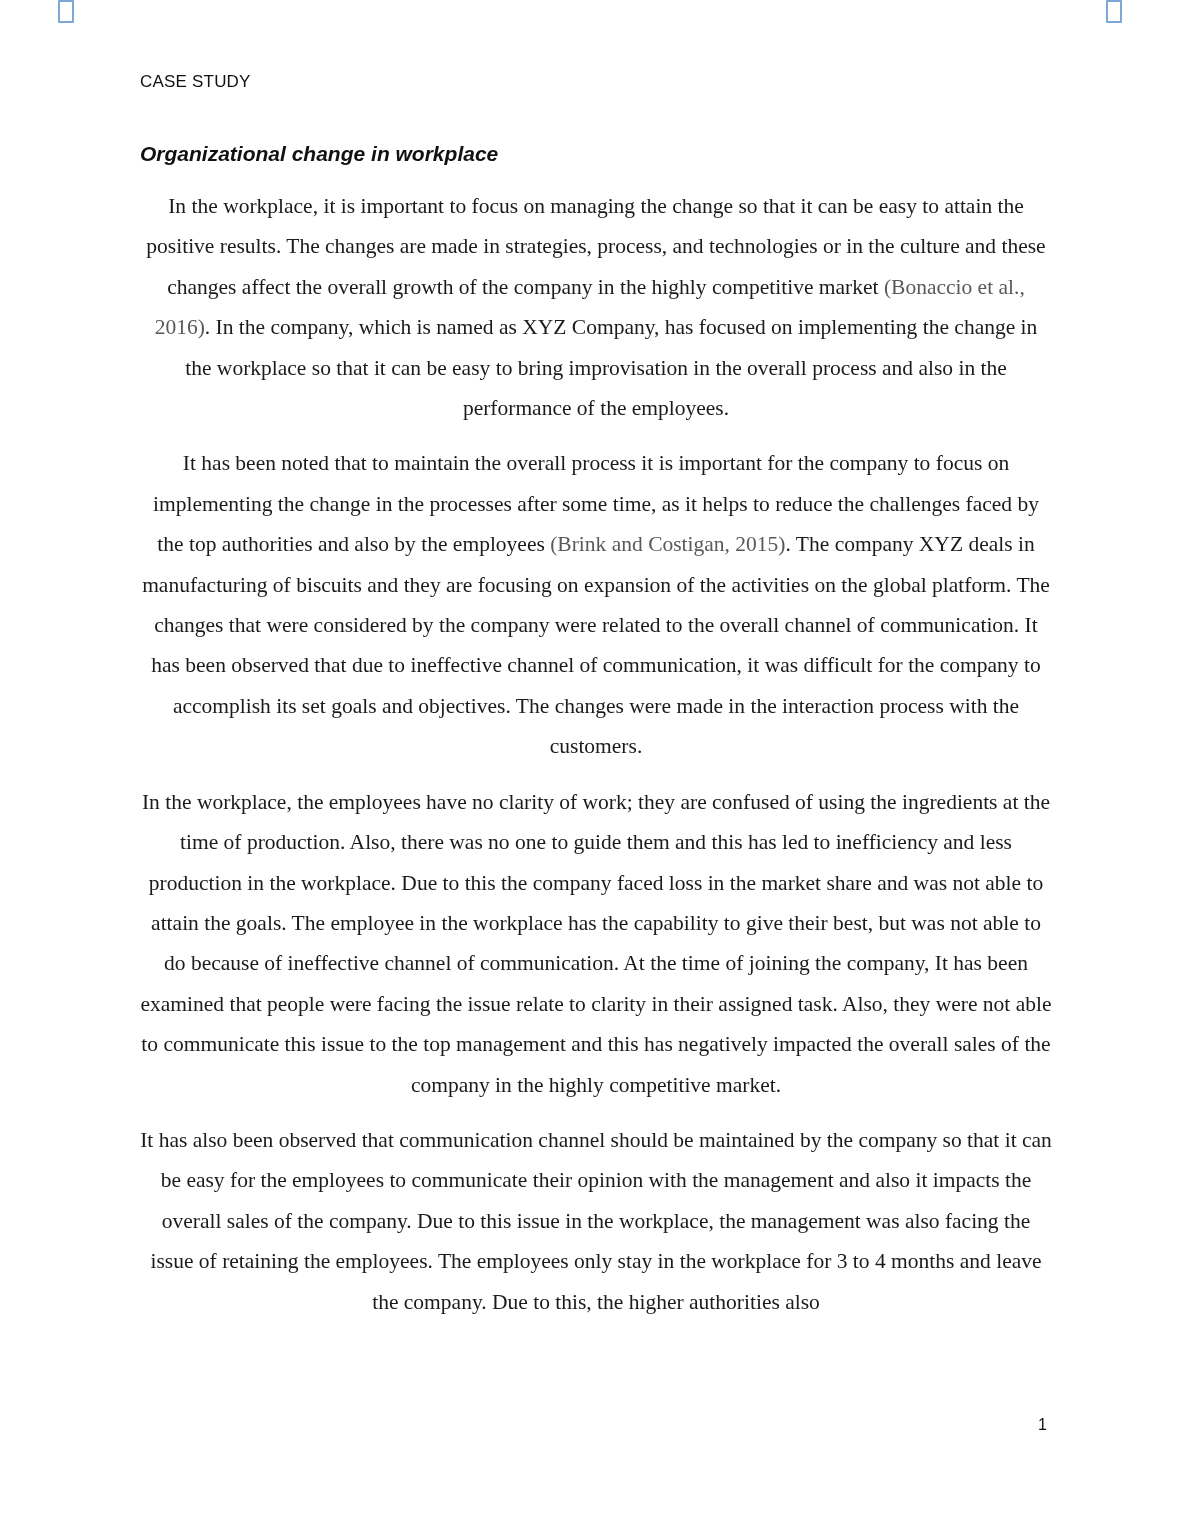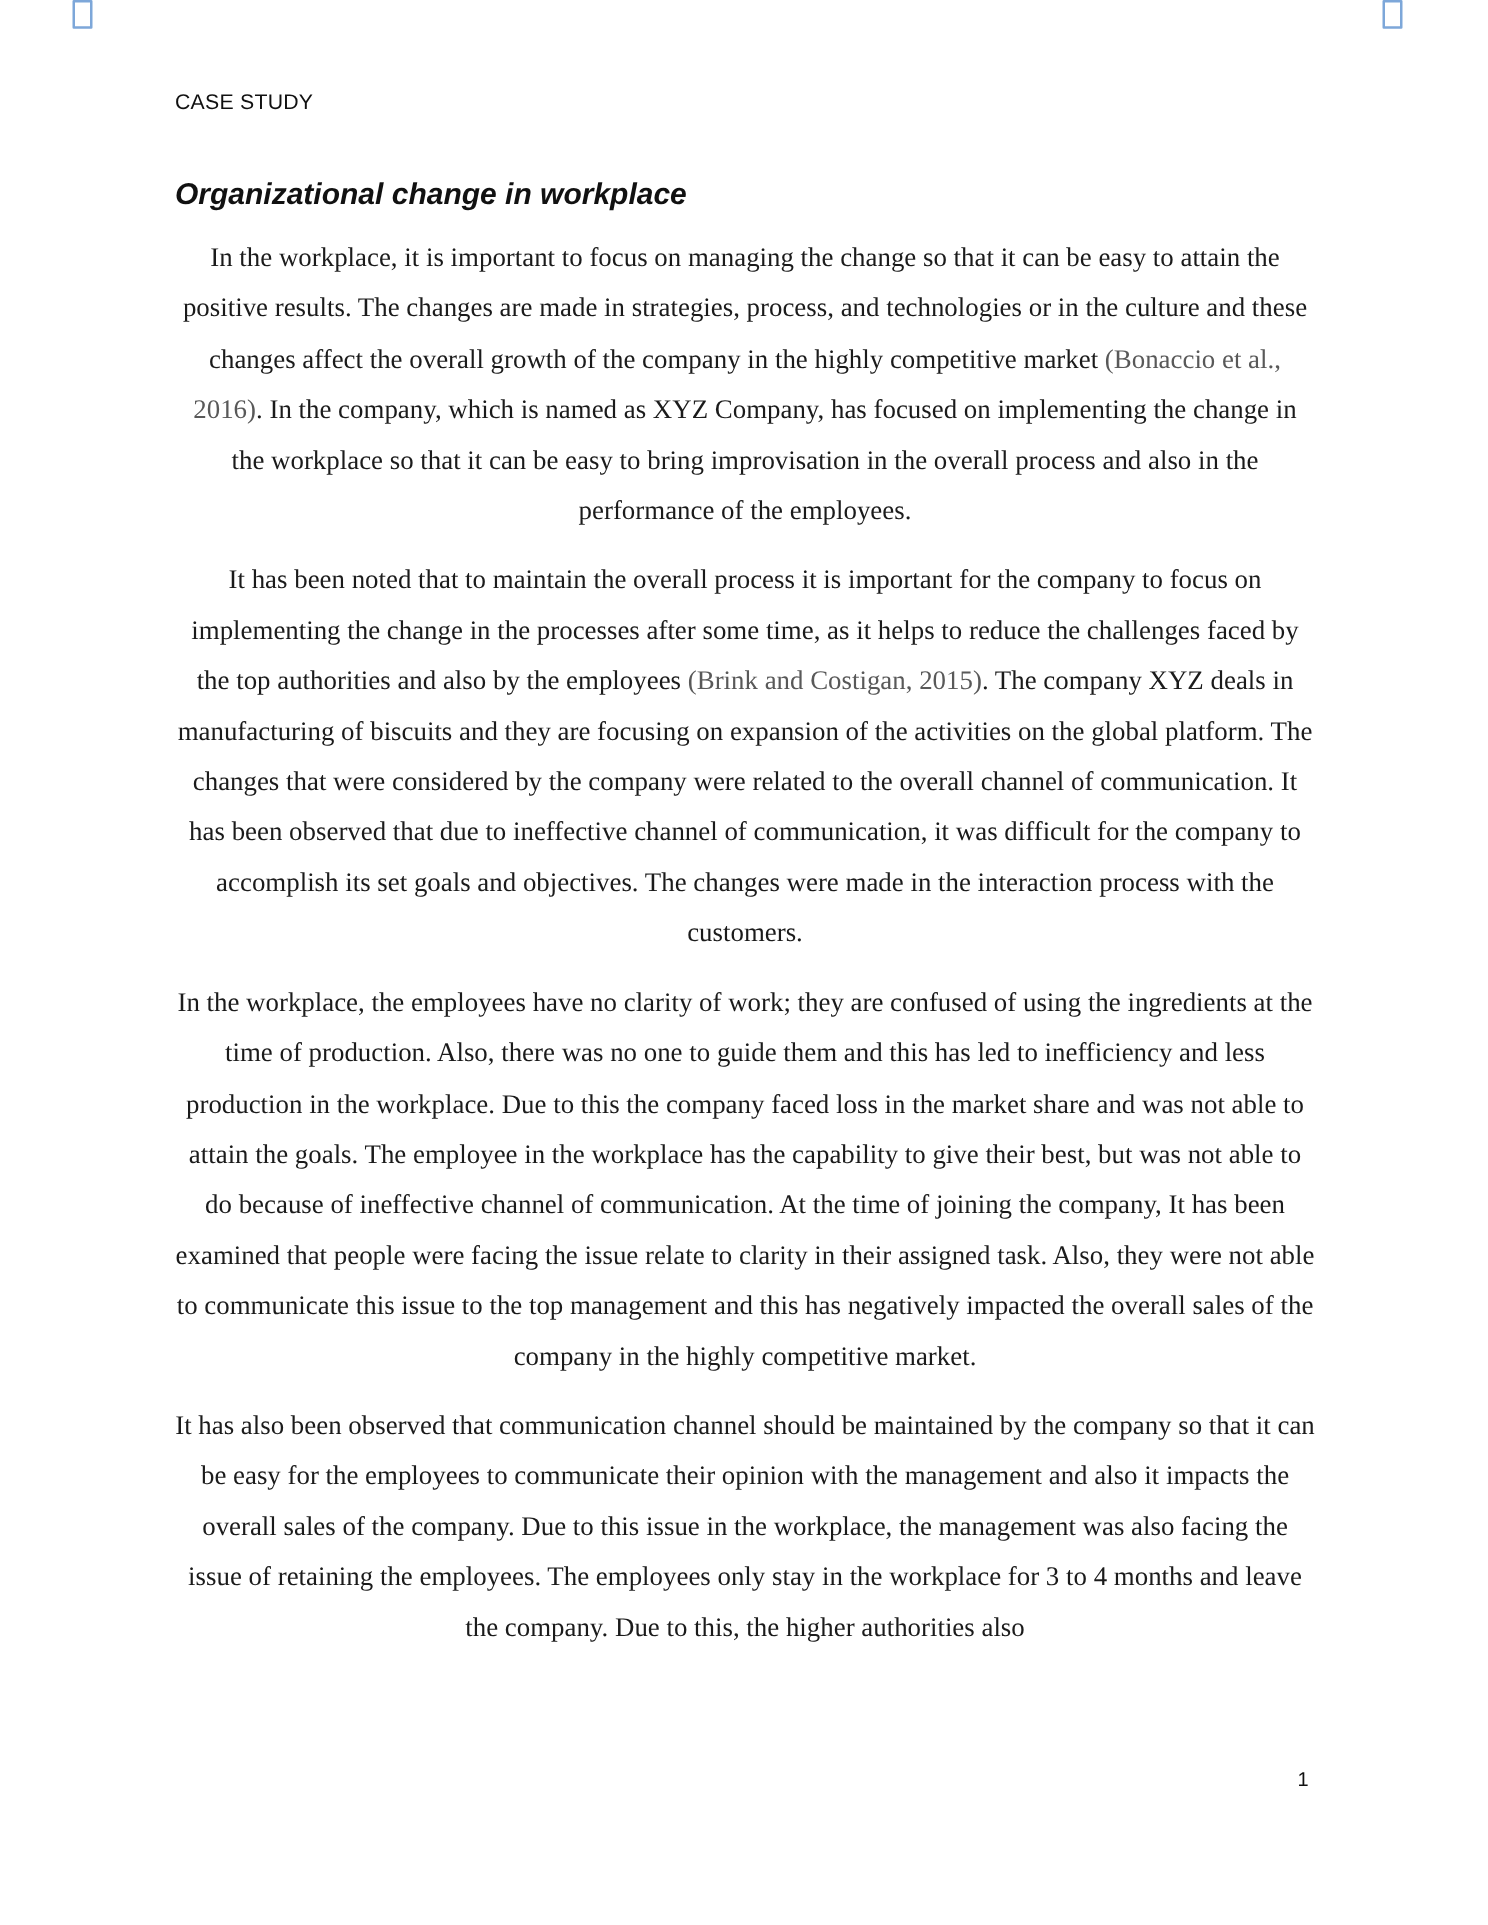--- a/index.html
+++ b/index.html
@@ -36,21 +36,21 @@
     letter-spacing: 0.2px;
     color: #111111;
   }
   .doc-title {
     position: absolute;
     left: 140px;
     top: 142px;
     font-family: "Liberation Sans", sans-serif;
     font-weight: bold;
     font-style: italic;
-    font-size: 24px;
+    font-size: 21px;
     color: #111111;
   }
   .content {
     position: absolute;
     left: 140px;
     top: 186px;
     width: 912px;
     font-size: 21.5px;
     line-height: 40.4px;
     text-align: center;

